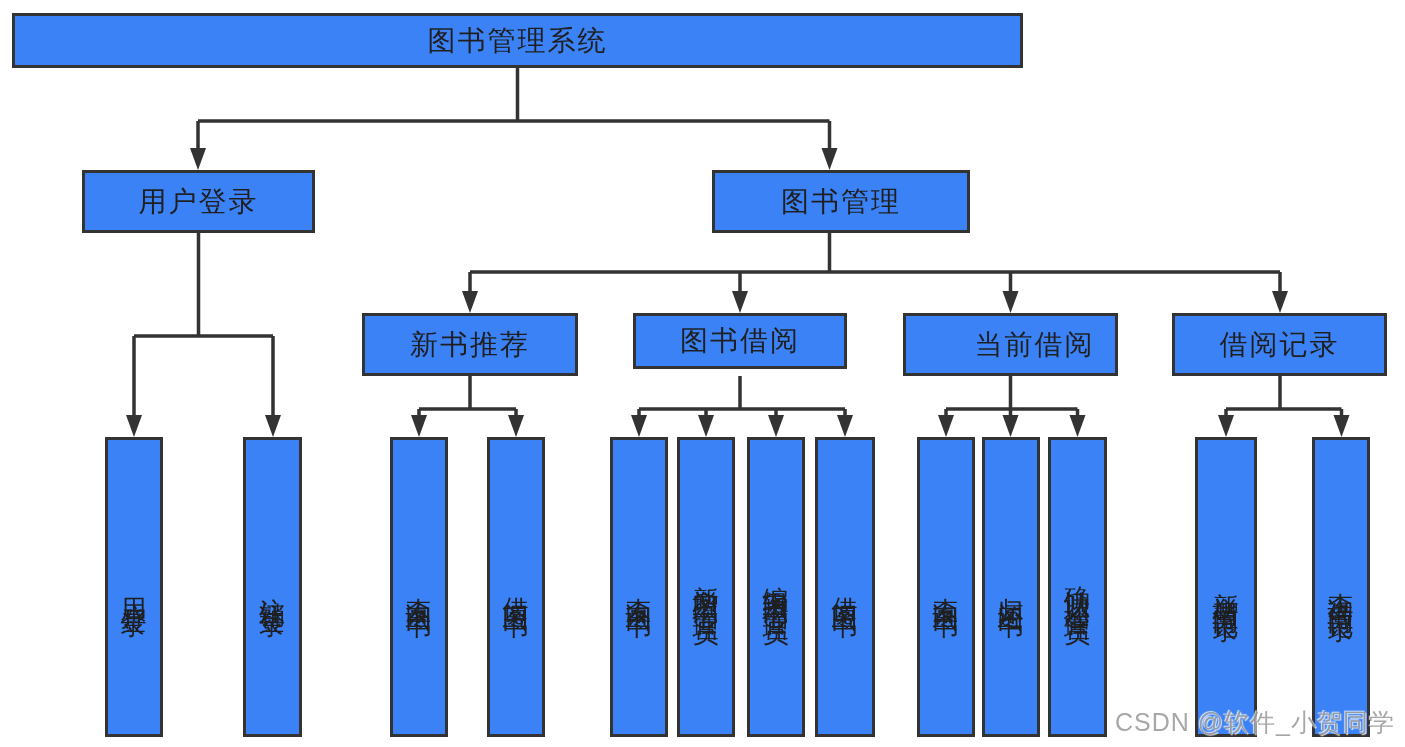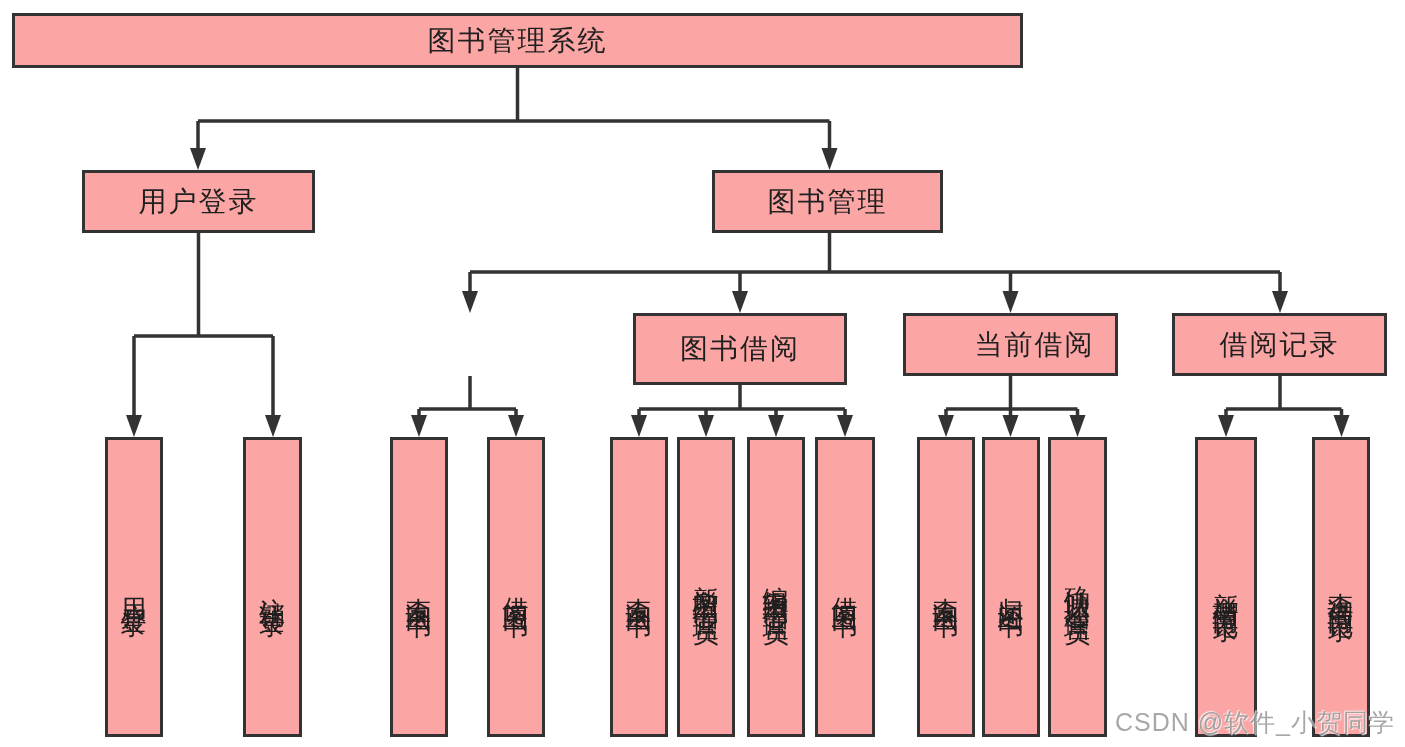--- a/index.html
+++ b/index.html
@@ -17,21 +17,21 @@
     height: 747px;
     background: var(--background);
     font-family: "Liberation Sans", "DejaVu Sans", sans-serif;
     overflow: hidden;
   }
   .edges { position: absolute; left: 0; top: 0; width: 1405px; height: 747px; }
   .edges path { stroke: var(--line); stroke-width: 3.5; fill: none; }
   .edges polygon { fill: var(--line); stroke: none; }
   .box {
     position: absolute;
-    background: #fca5a5;
+    background: #3b82f6;
     border: 3px solid var(--box-border);
     display: flex;
     align-items: center;
     justify-content: center;
     color: var(--text);
   }
   .h-label {
     font-size: 28px;
     letter-spacing: 2px;
     white-space: nowrap;
@@ -105,25 +105,28 @@
     </g>
   </svg>
 
   <div class="box" style="left:12px; top:13px; width:1011px; height:55px;">
     <span class="h-label">图书管理系统</span>
   </div>
 
   <div class="box" style="left:82px; top:170px; width:233px; height:63px;">
     <span class="h-label">用户登录</span>
   </div>
-  <div class="box" style="left:712px; top:170px; width:231px; height:63px;">
+  <div class="box" style="left:712px; top:170px; width:258px; height:63px;">
     <span class="h-label">图书管理</span>
   </div>
 
-  <div class="box" style="left:633px; top:313px; width:214px; height:72px;">
+  <div class="box" style="left:362px; top:313px; width:216px; height:63px;">
+    <span class="h-label">新书推荐</span>
+  </div>
+  <div class="box" style="left:633px; top:313px; width:214px; height:56px;">
     <span class="h-label">图书借阅</span>
   </div>
   <div class="box" style="left:903px; top:313px; width:215px; height:63px;padding-left:48px;">
     <span class="h-label">当前借阅</span>
   </div>
   <div class="box" style="left:1172px; top:313px; width:215px; height:63px;">
     <span class="h-label">借阅记录</span>
   </div>
 
   <div class="box" style="left:105px; top:437px; width:58px; height:300px;">

